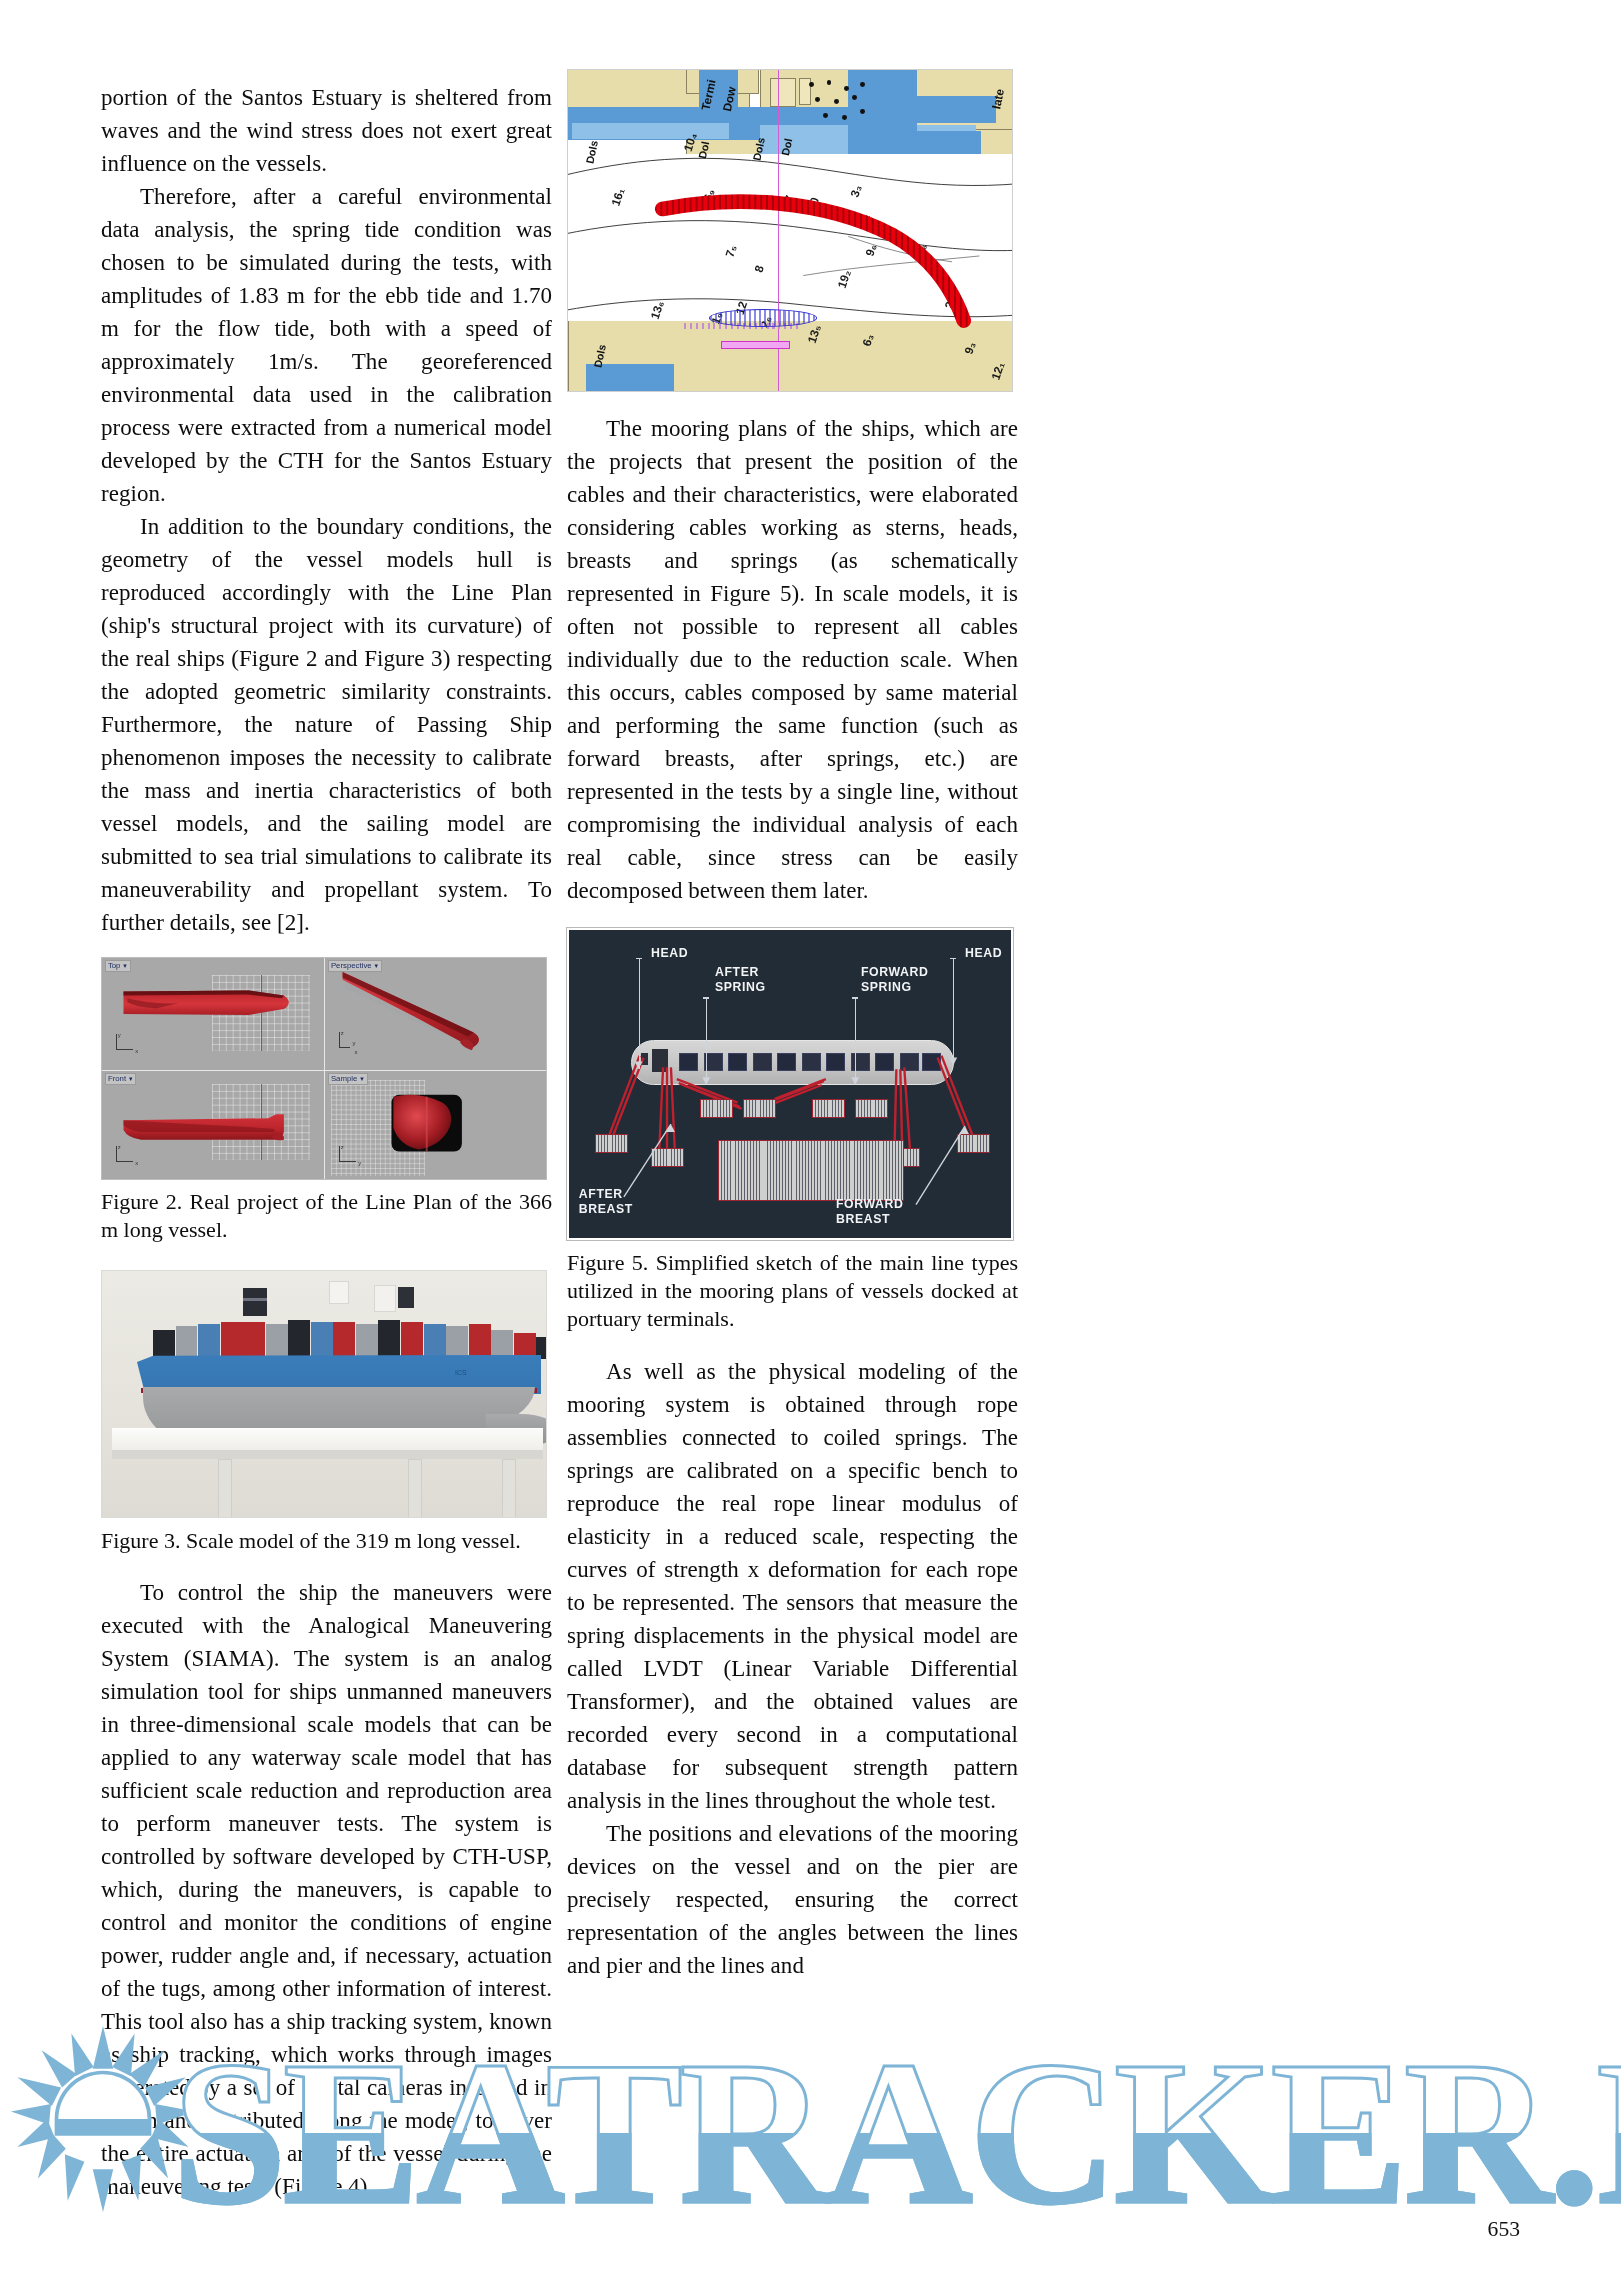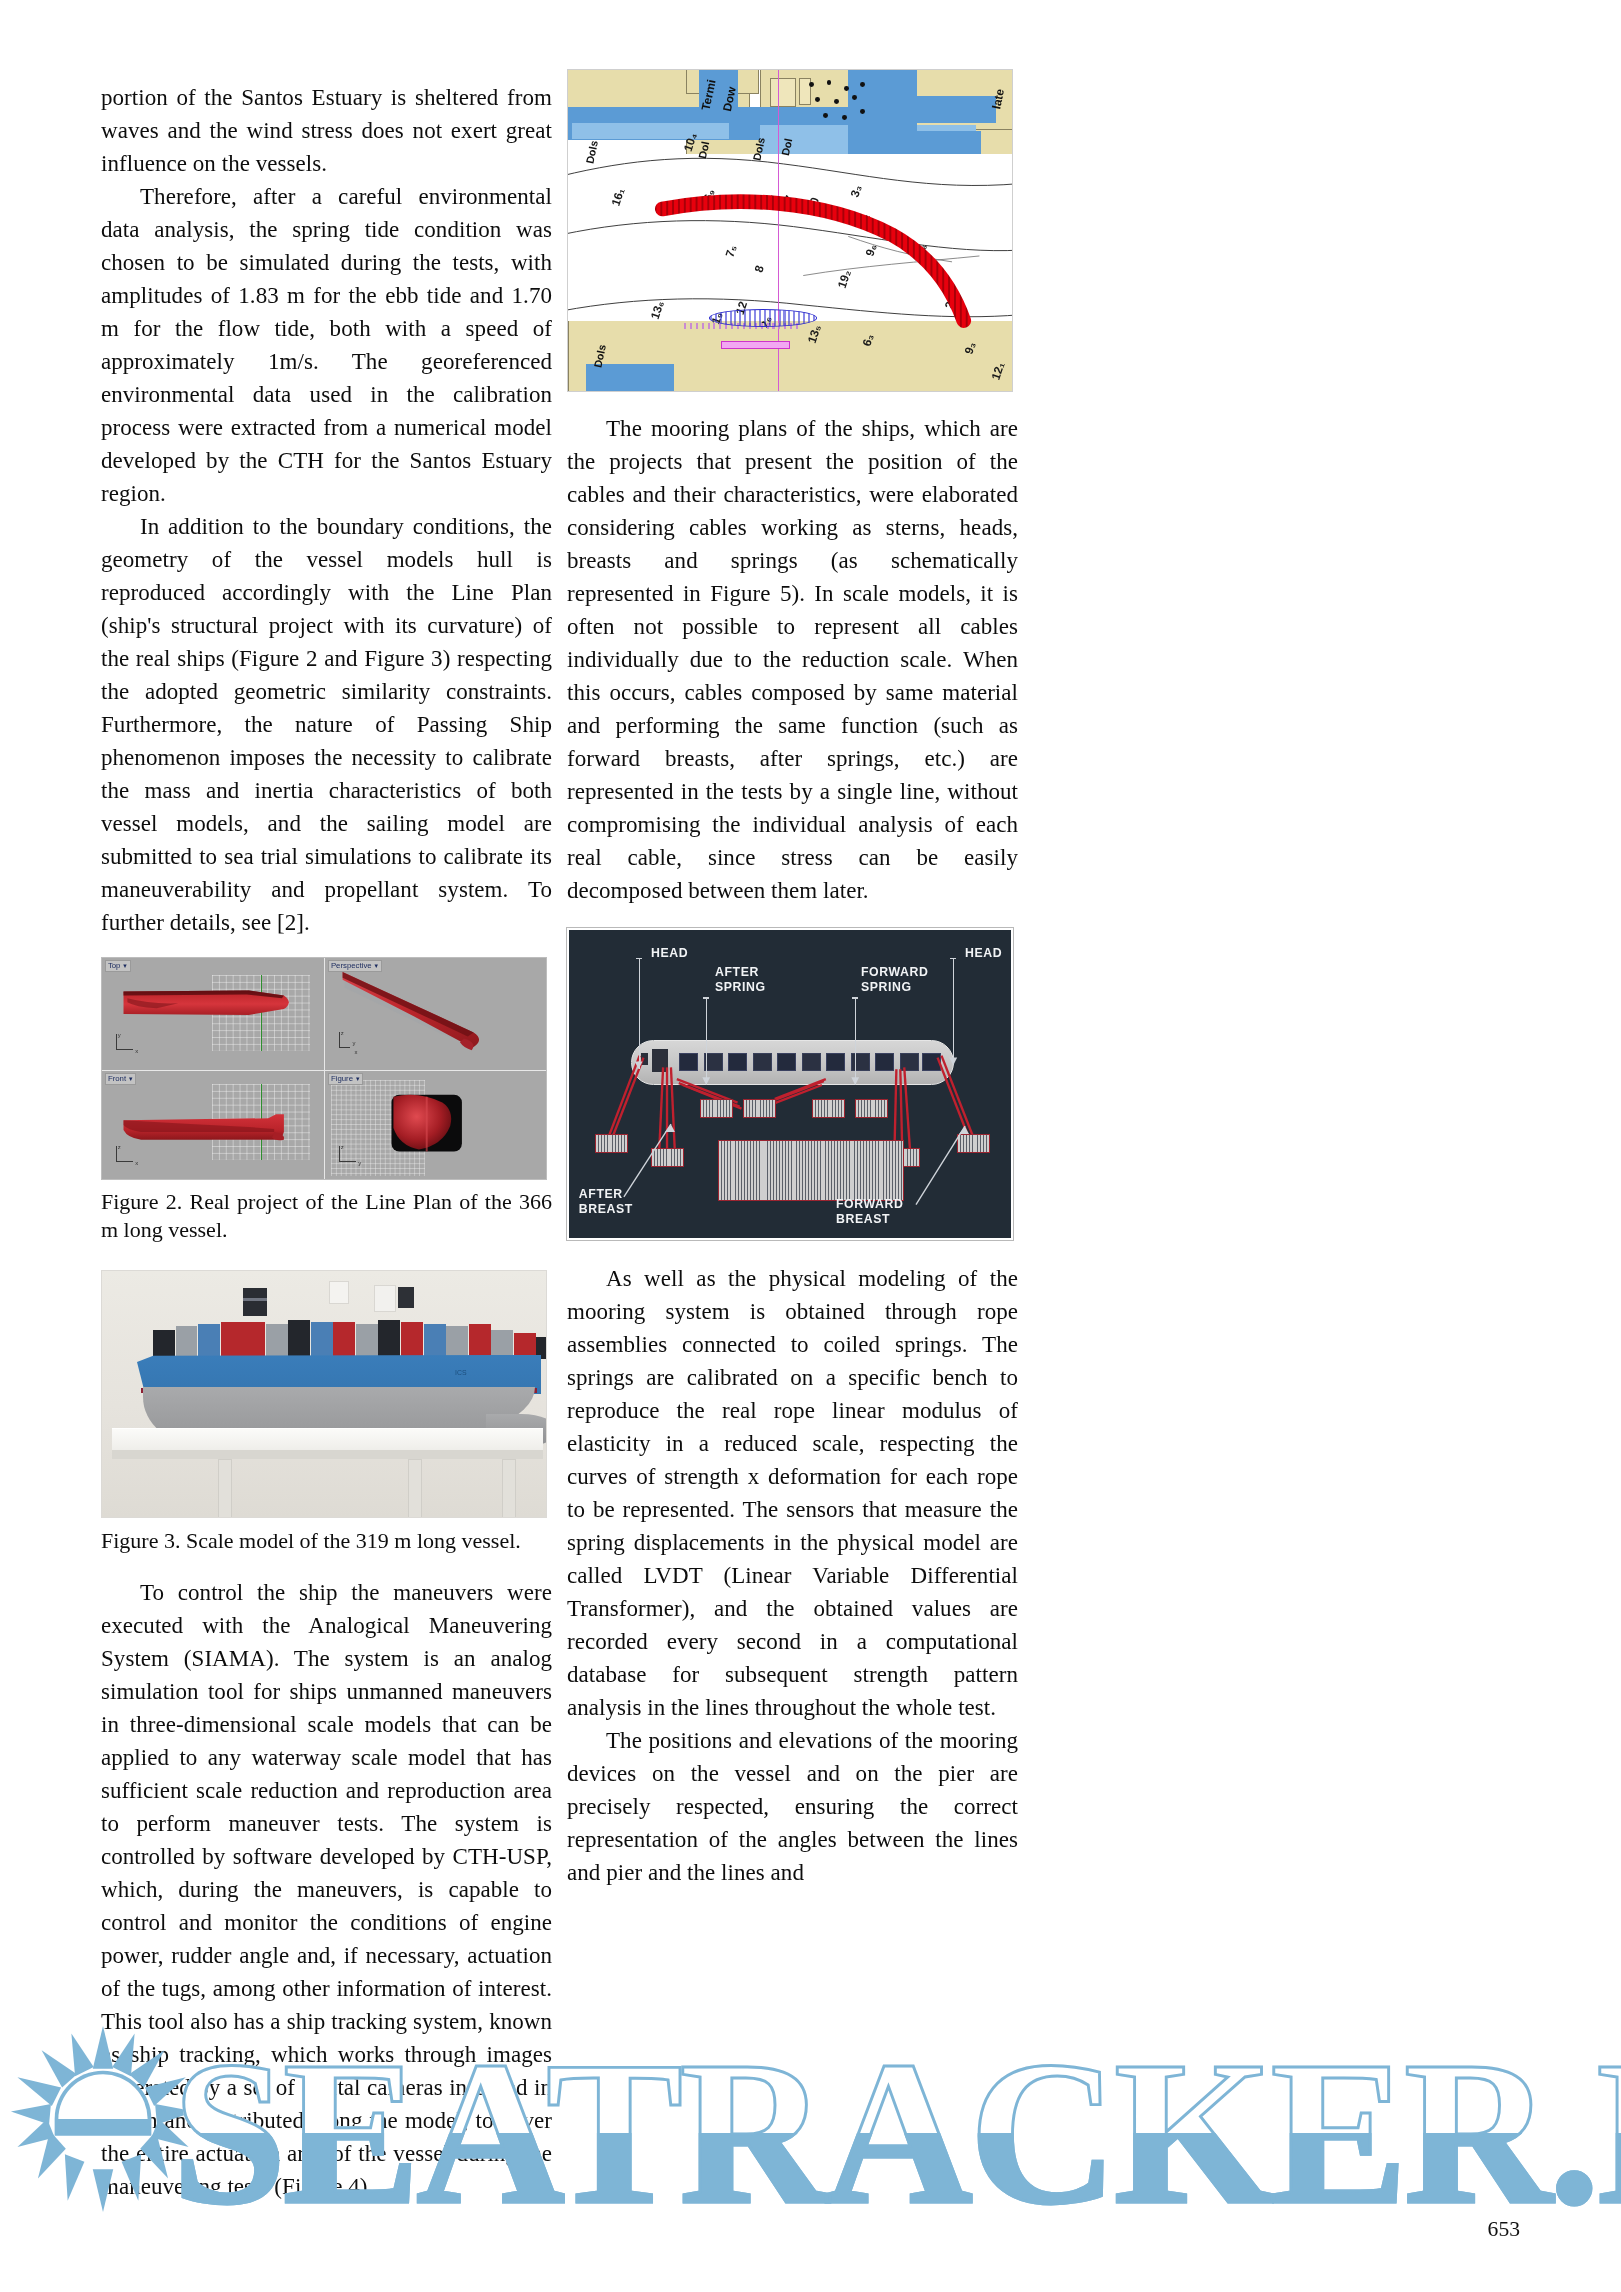--- a/index.html
+++ b/index.html
@@ -335,21 +335,21 @@
               <stop offset="0%" stop-color="#e04a50"></stop>
               <stop offset="60%" stop-color="#a41d24"></stop>
               <stop offset="100%" stop-color="#5c0b10"></stop>
             </radialGradient>
           </defs>
           <rect x="68" y="24" width="72" height="58" rx="8" fill="#0b0b0c"></rect>
           <path d="M70,26 Q96,20 120,32 Q132,40 128,56 Q120,76 96,80 Q76,76 70,58 Z" fill="url(#redSec)"></path>
           <rect x="103" y="26" width="2" height="56" fill="#d94a50" opacity=".6"></rect>
         </svg>
         <div class="vp-label">
-          <span>Figure</span><span class="caret">▾</span>
+          <span>Sample</span><span class="caret">▾</span>
         </div>
         <div class="gnomon" style="left:13.7px; bottom:13.7px;">
           <i class="v"></i>
             <i class="h"></i>
           <span style="left:2px;top:-2px;">z</span>
           <span style="left:19.6px;bottom:2px;">y</span>
         </div>
       </div>
 
       <div class="vp-sep-v"></div>
@@ -590,20 +590,21 @@
         <span class="f5-label" style="left:292px; top:35px;">FORWARD
 SPRING</span>
         <span class="f5-label" style="left:396px; top:15.7px;">HEAD</span>
         <span class="f5-label" style="left:9.8px;  top:257px;">AFTER
 BREAST</span>
         <span class="f5-label" style="left:267px; top:267px;">FORWARD
 BREAST</span>
       </div>
     </div>
 
+    <p class="caption">Figure 5. Simplified sketch of the main line types utilized in the mooring plans of vessels docked at portuary terminals.</p>
 
     <p class="body" style="margin-top:21.6px;">As well as the physical modeling of the mooring system is obtained through rope assemblies connected to coiled springs. The springs are calibrated on a specific bench to reproduce the real rope linear modulus of elasticity in a reduced scale, respecting the curves of strength x deformation for each rope to be represented. The sensors that measure the spring displacements in the physical model are called LVDT (Linear Variable Differential Transformer), and the obtained values are recorded every second in a computational database for subsequent strength pattern analysis in the lines throughout the whole test.</p>
     <p class="body">The positions and elevations of the mooring devices on the vessel and on the pier are precisely respected, ensuring the correct representation of the angles between the lines and pier and the lines and</p>
   </div>
 
   <div class="watermark">
     <svg class="wm-sun" viewBox="0 0 200 200">
       <g fill="#7eb5d6">
         <polygon points="100,0 111,46 89,46"></polygon>
         <polygon points="134,8 130,54 110,44"></polygon>

